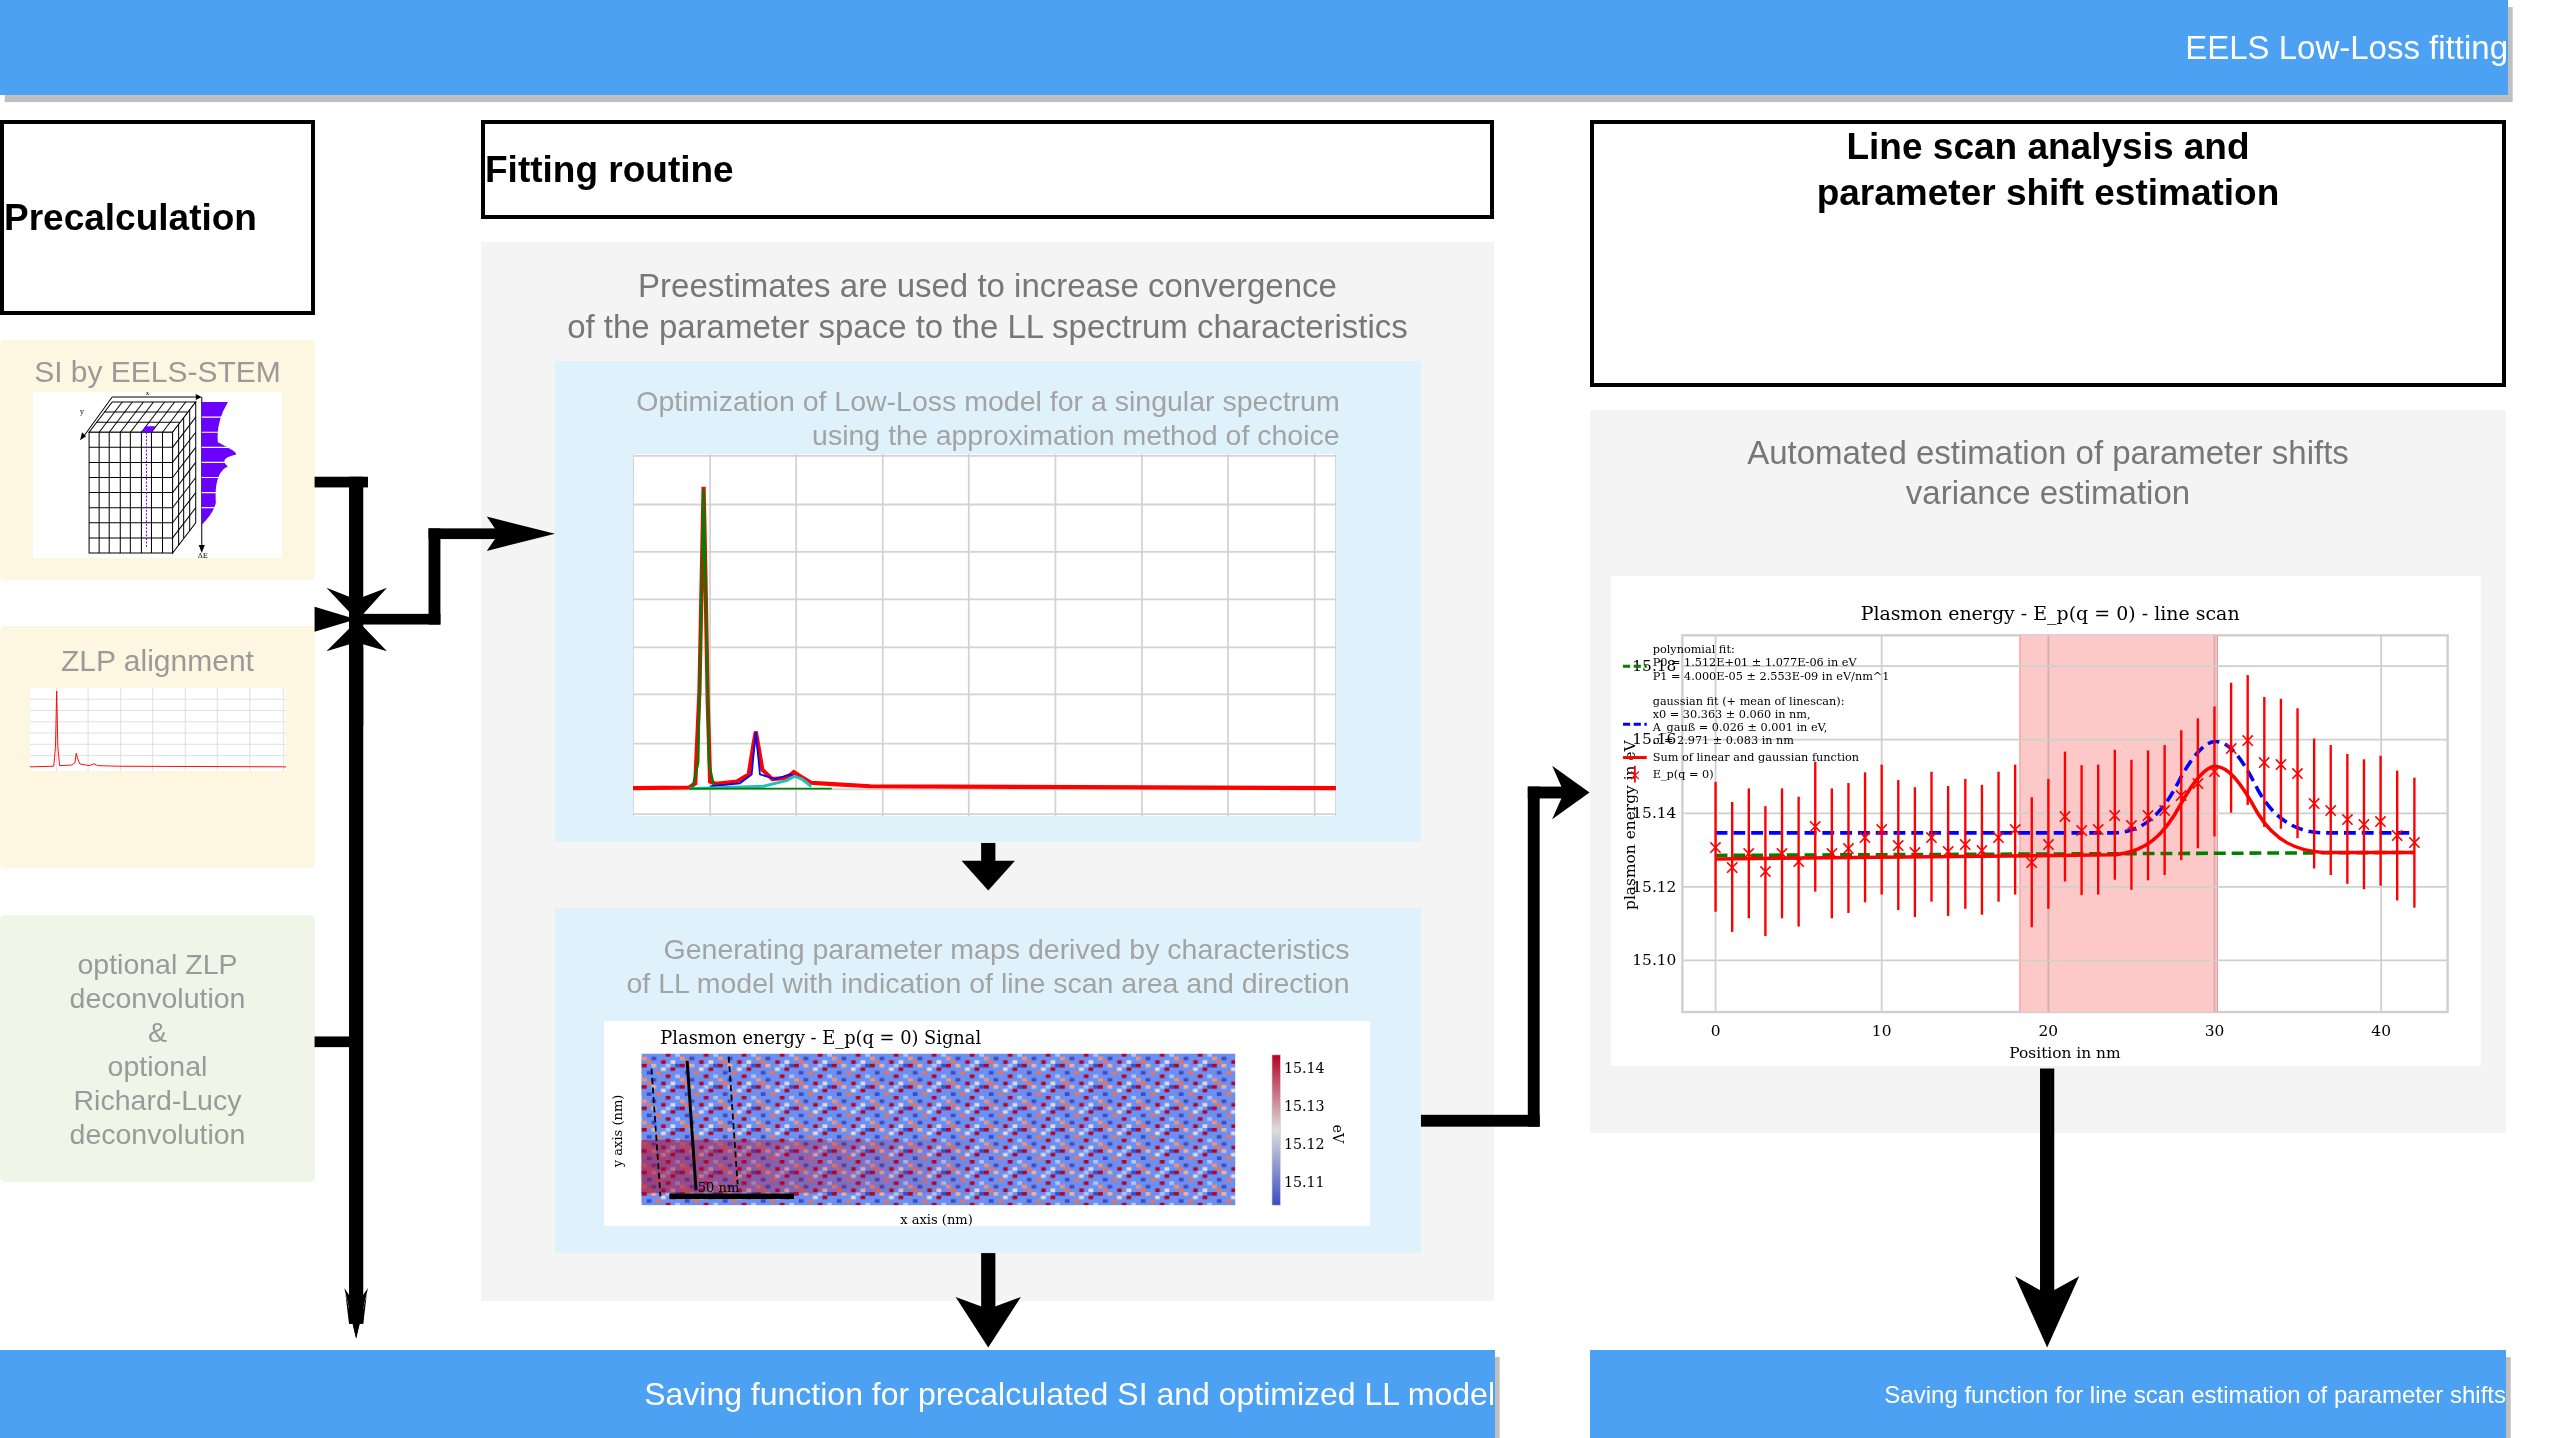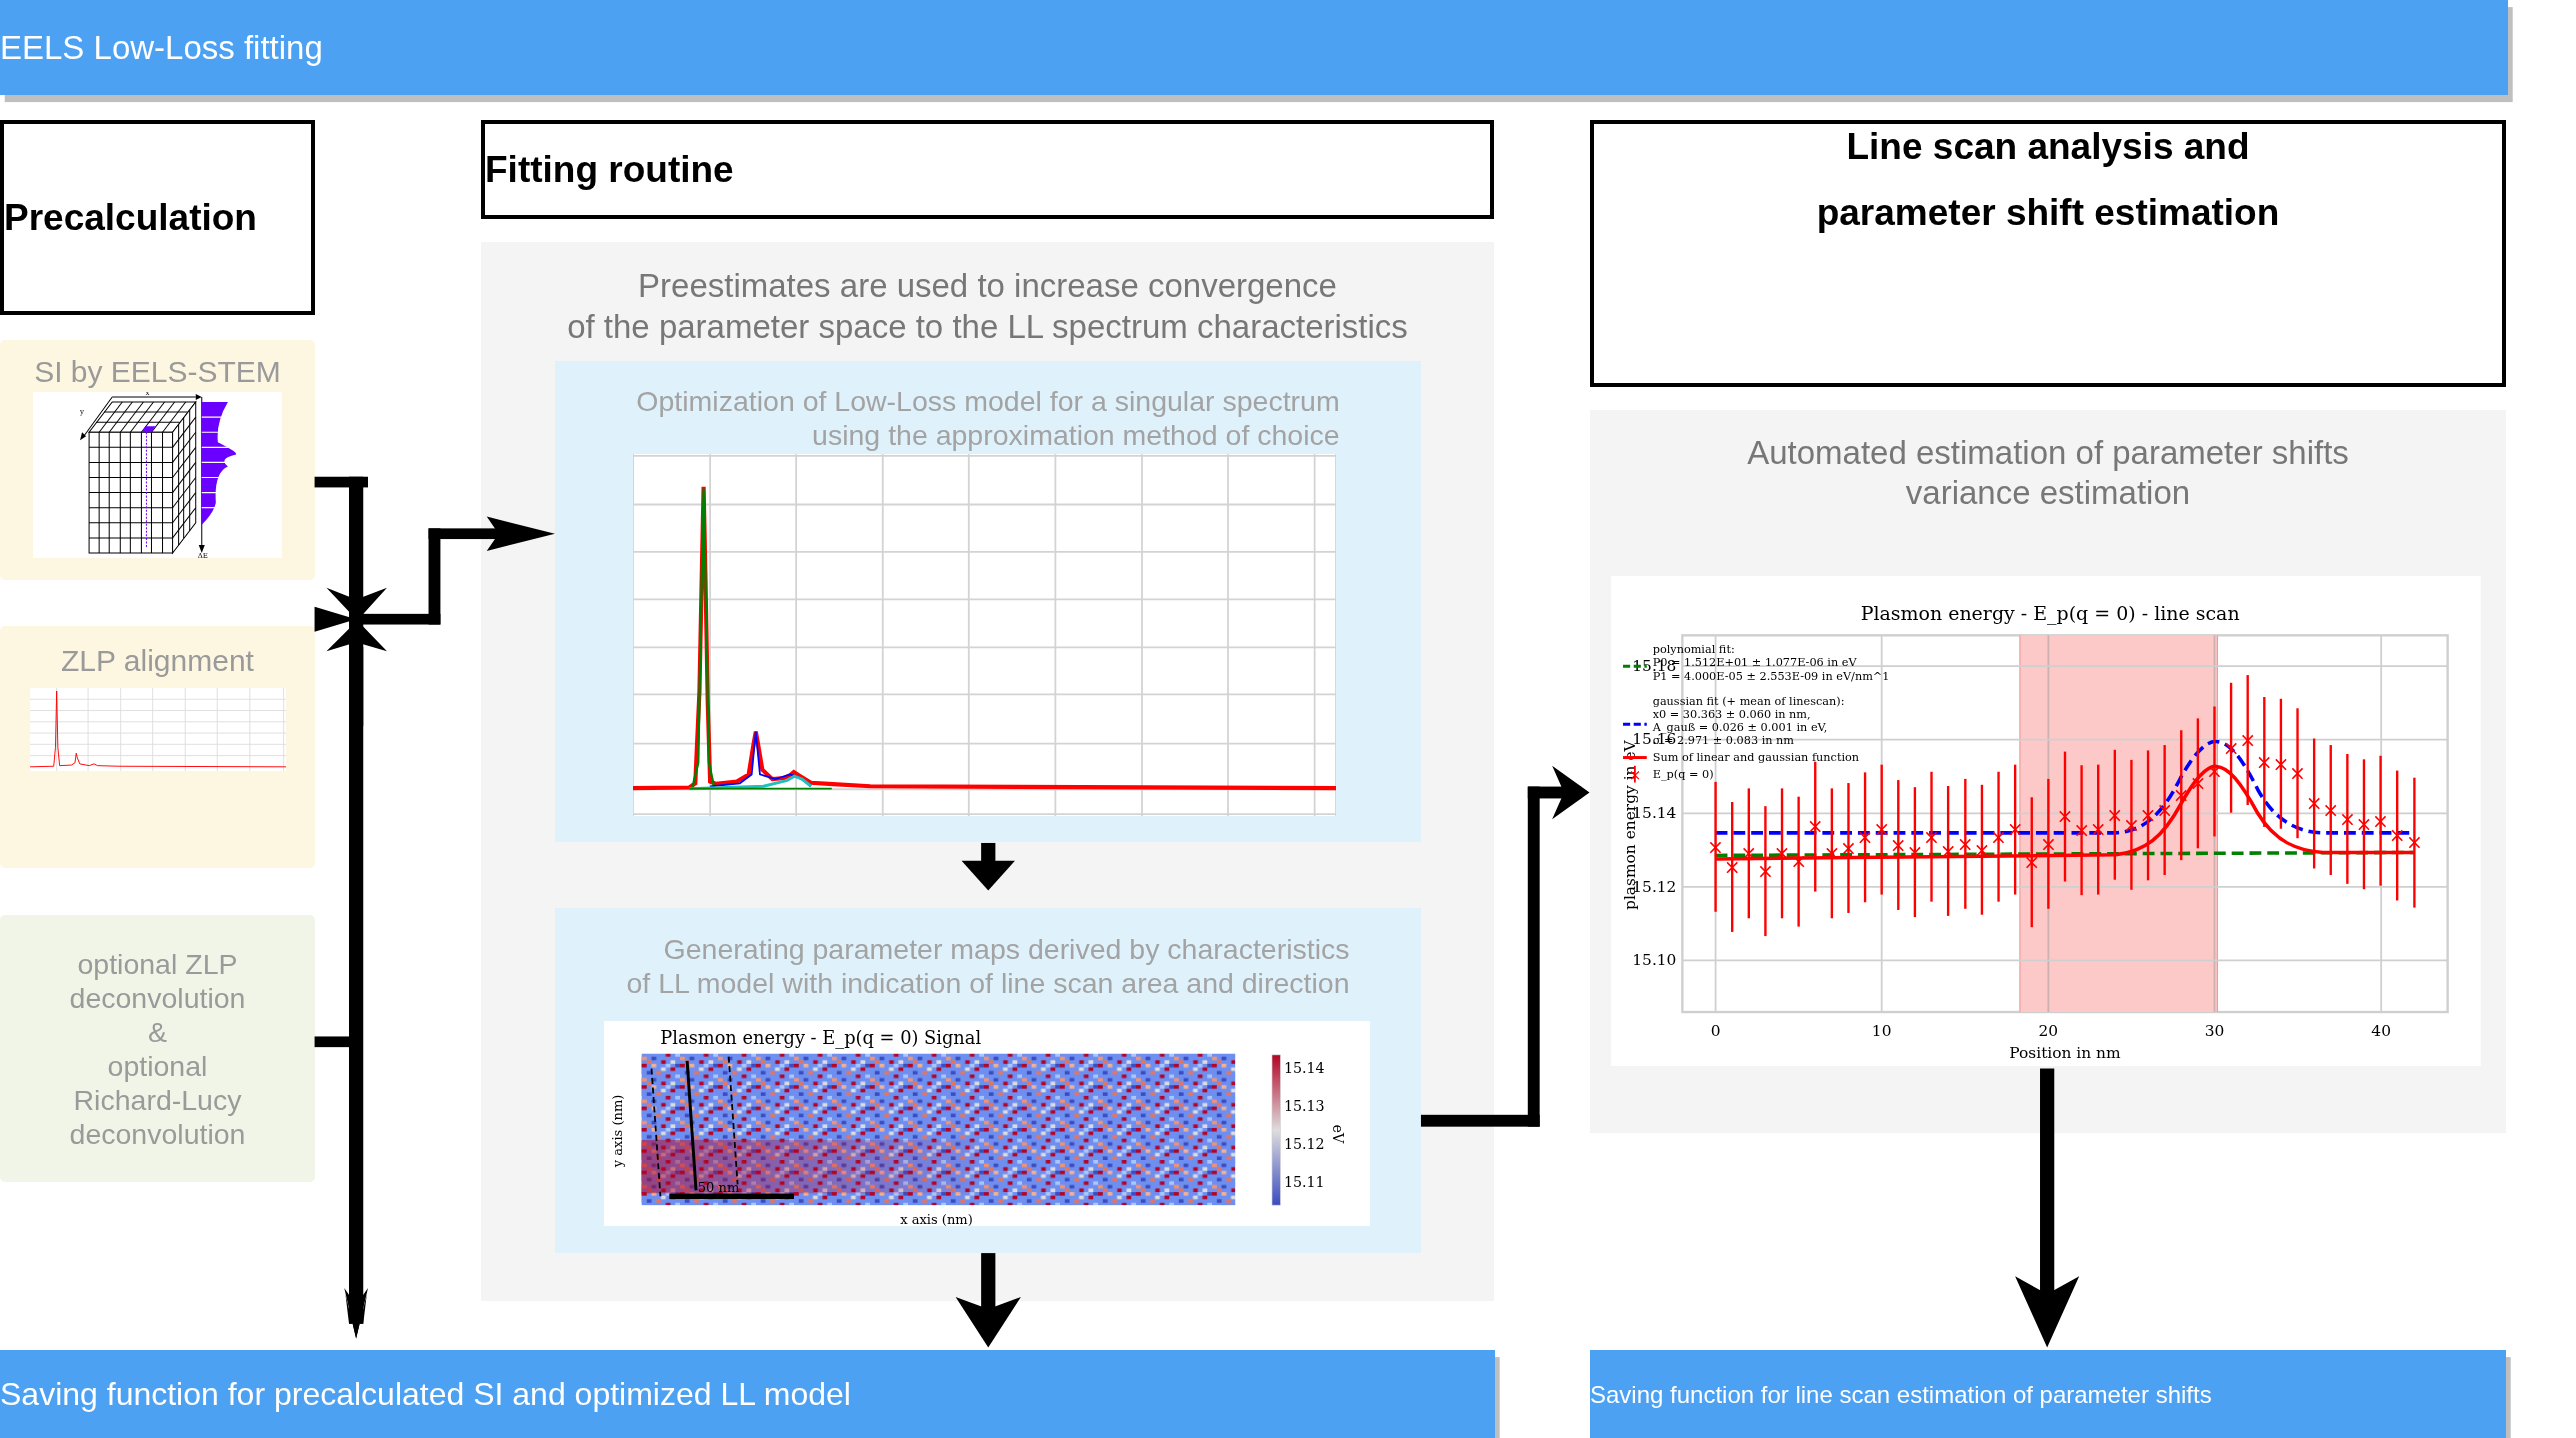--- a/index.html
+++ b/index.html
@@ -1,39 +1,39 @@
 <!DOCTYPE html>
 <html style="font-size:9.5px"><head>
 <meta charset="utf-8">
 <style>
   html,body{margin:0;padding:0;background:#ffffff;}
   body{width:2576px;height:1439px;position:relative;overflow:hidden;font-family:"Liberation Sans",sans-serif;}
   .abs{position:absolute;box-sizing:border-box;}
-  .bluebar{background:#4da1f3;color:#ffffff;display:flex;align-items:center;justify-content:flex-start;font-size:33px;box-shadow:4.7px 7.1px 0 #bfbfbf;}
+  .bluebar{background:#4da1f3;color:#ffffff;display:flex;align-items:center;justify-content:flex-end;font-size:33px;box-shadow:4.7px 7.1px 0 #bfbfbf;}
   .hdrbox{border:4.2px solid #000;background:#fff;display:flex;align-items:center;justify-content:flex-start;text-align:center;font-weight:bold;color:#000;}
   .panel{border-radius:5px;display:flex;flex-direction:column;align-items:center;}
   .ptitle{color:#9a9a9a;font-size:30px;text-align:center;line-height:1.15;}
   .graytitle{color:#777;font-size:33px;text-align:center;line-height:1.25;}
   .lighttitle{color:#a3a3a3;font-size:28.5px;text-align:right;line-height:1.2;}
   svg text{font-family:"DejaVu Serif",serif;}
 </style>
 </head>
 <body>
 
 <div class="abs bluebar" style="left:0;top:0;width:2508px;height:95px;">
   <span>EELS Low-Loss fitting</span>
 </div>
 
 <div class="abs hdrbox" style="left:0;top:120px;width:315px;height:195px;font-size:37px;">
   <span>Precalculation</span>
 </div>
 <div class="abs hdrbox" style="left:481px;top:120px;width:1013px;height:99px;font-size:37px;">
   <span>Fitting routine</span>
 </div>
-<div class="abs hdrbox" style="left:1590px;top:120px;width:916px;height:267px;font-size:37px;flex-direction:column;line-height:1.25;gap:20px;">
+<div class="abs hdrbox" style="left:1590px;top:120px;width:916px;height:267px;font-size:37px;flex-direction:column;line-height:1.25;">
   <span>Line scan analysis and</span>
   <span>parameter shift estimation</span>
 </div>
 
 <div class="abs panel" style="left:0;top:340px;width:315px;height:240px;background:#fdf6e0;">
   <div class="ptitle" style="margin-top:15.4px;">SI by EELS-STEM</div>
   <svg width="249" height="166" viewBox="0 0 160 165" style="margin-top:2.4px;background:#fff;">
 
     <g stroke="#000" stroke-width="1" fill="#fff">
       <polygon points="12,40 95,40 118,10 35,10"></polygon>

